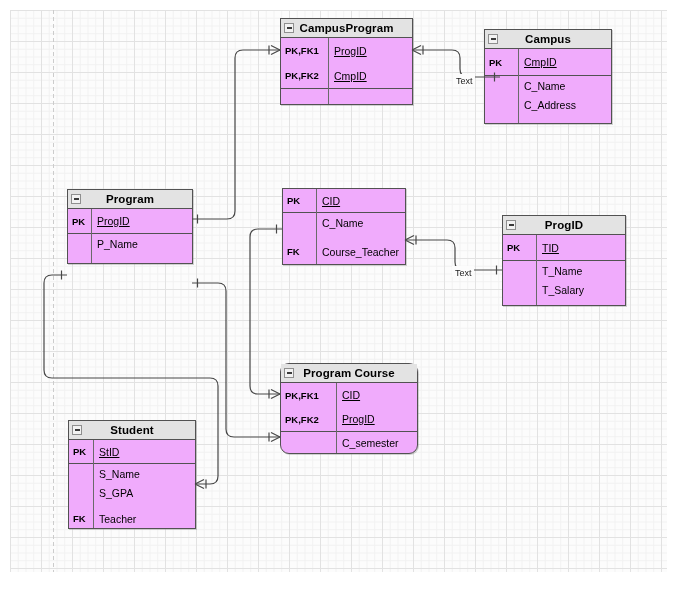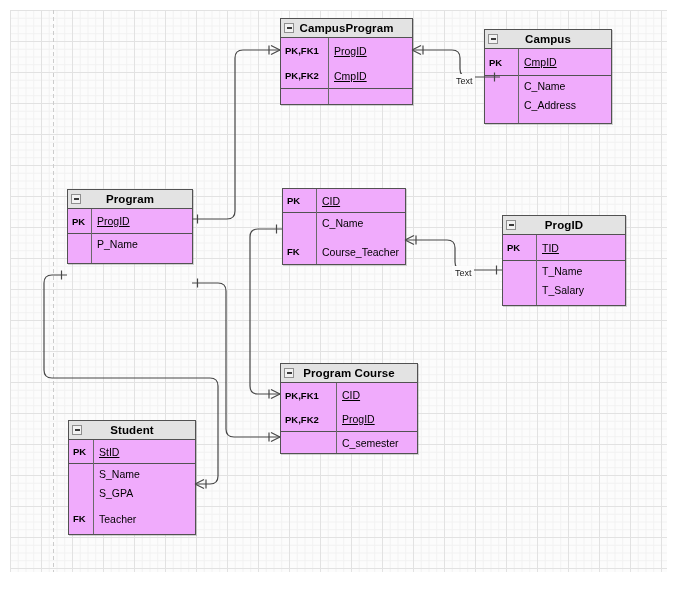--- a/index.html
+++ b/index.html
@@ -53,23 +53,23 @@
   #e-campusprogram .sec.attrs{height:15px;}
   #e-campus{left:484px;top:29px;width:126px;--krh:26px;}
   #e-campus .sec.attrs{padding-bottom:9px;}
   #e-program{left:67px;top:189px;width:124px;--kw:23px;--krh:24px;}
   #e-program .sec.attrs{padding-bottom:10px;}
   #e-course{left:282px;top:188px;width:122px;--krh:23px;}
   #e-course .sec.attrs{padding-bottom:3px;}
   #e-course .row.gap{margin-top:10px;}
   #e-teacher{left:502px;top:215px;width:122px;--krh:25px;}
   #e-teacher .sec.attrs{padding-bottom:6px;}
-  #e-programcourse{left:280px;top:363px;width:136px;--kw:55px;--krh:24px;--arh:21px;}
+  #e-programcourse{left:280px;top:363px;width:136px;border-radius:9px;--kw:55px;--krh:24px;--arh:21px;}
   #e-student{left:68px;top:420px;width:126px;--kw:24px;--krh:23px;}
-  #e-student .sec.attrs{padding-bottom:6px;}
+  #e-student .sec.attrs{padding-bottom:0;}
   #e-student .row.gap{margin-top:7px;}
   
   svg.wires{position:absolute;left:0;top:0;pointer-events:none;}
   .wire{fill:none;stroke:#474747;stroke-width:1.2;}
   .wire-label{font-family:"Liberation Sans",sans-serif;font-size:9px;fill:#1c1c1c;}
   .guide{stroke:#cccccc;stroke-width:1;stroke-dasharray:4 3;}
 </style>
 </head>
 <body>
 

